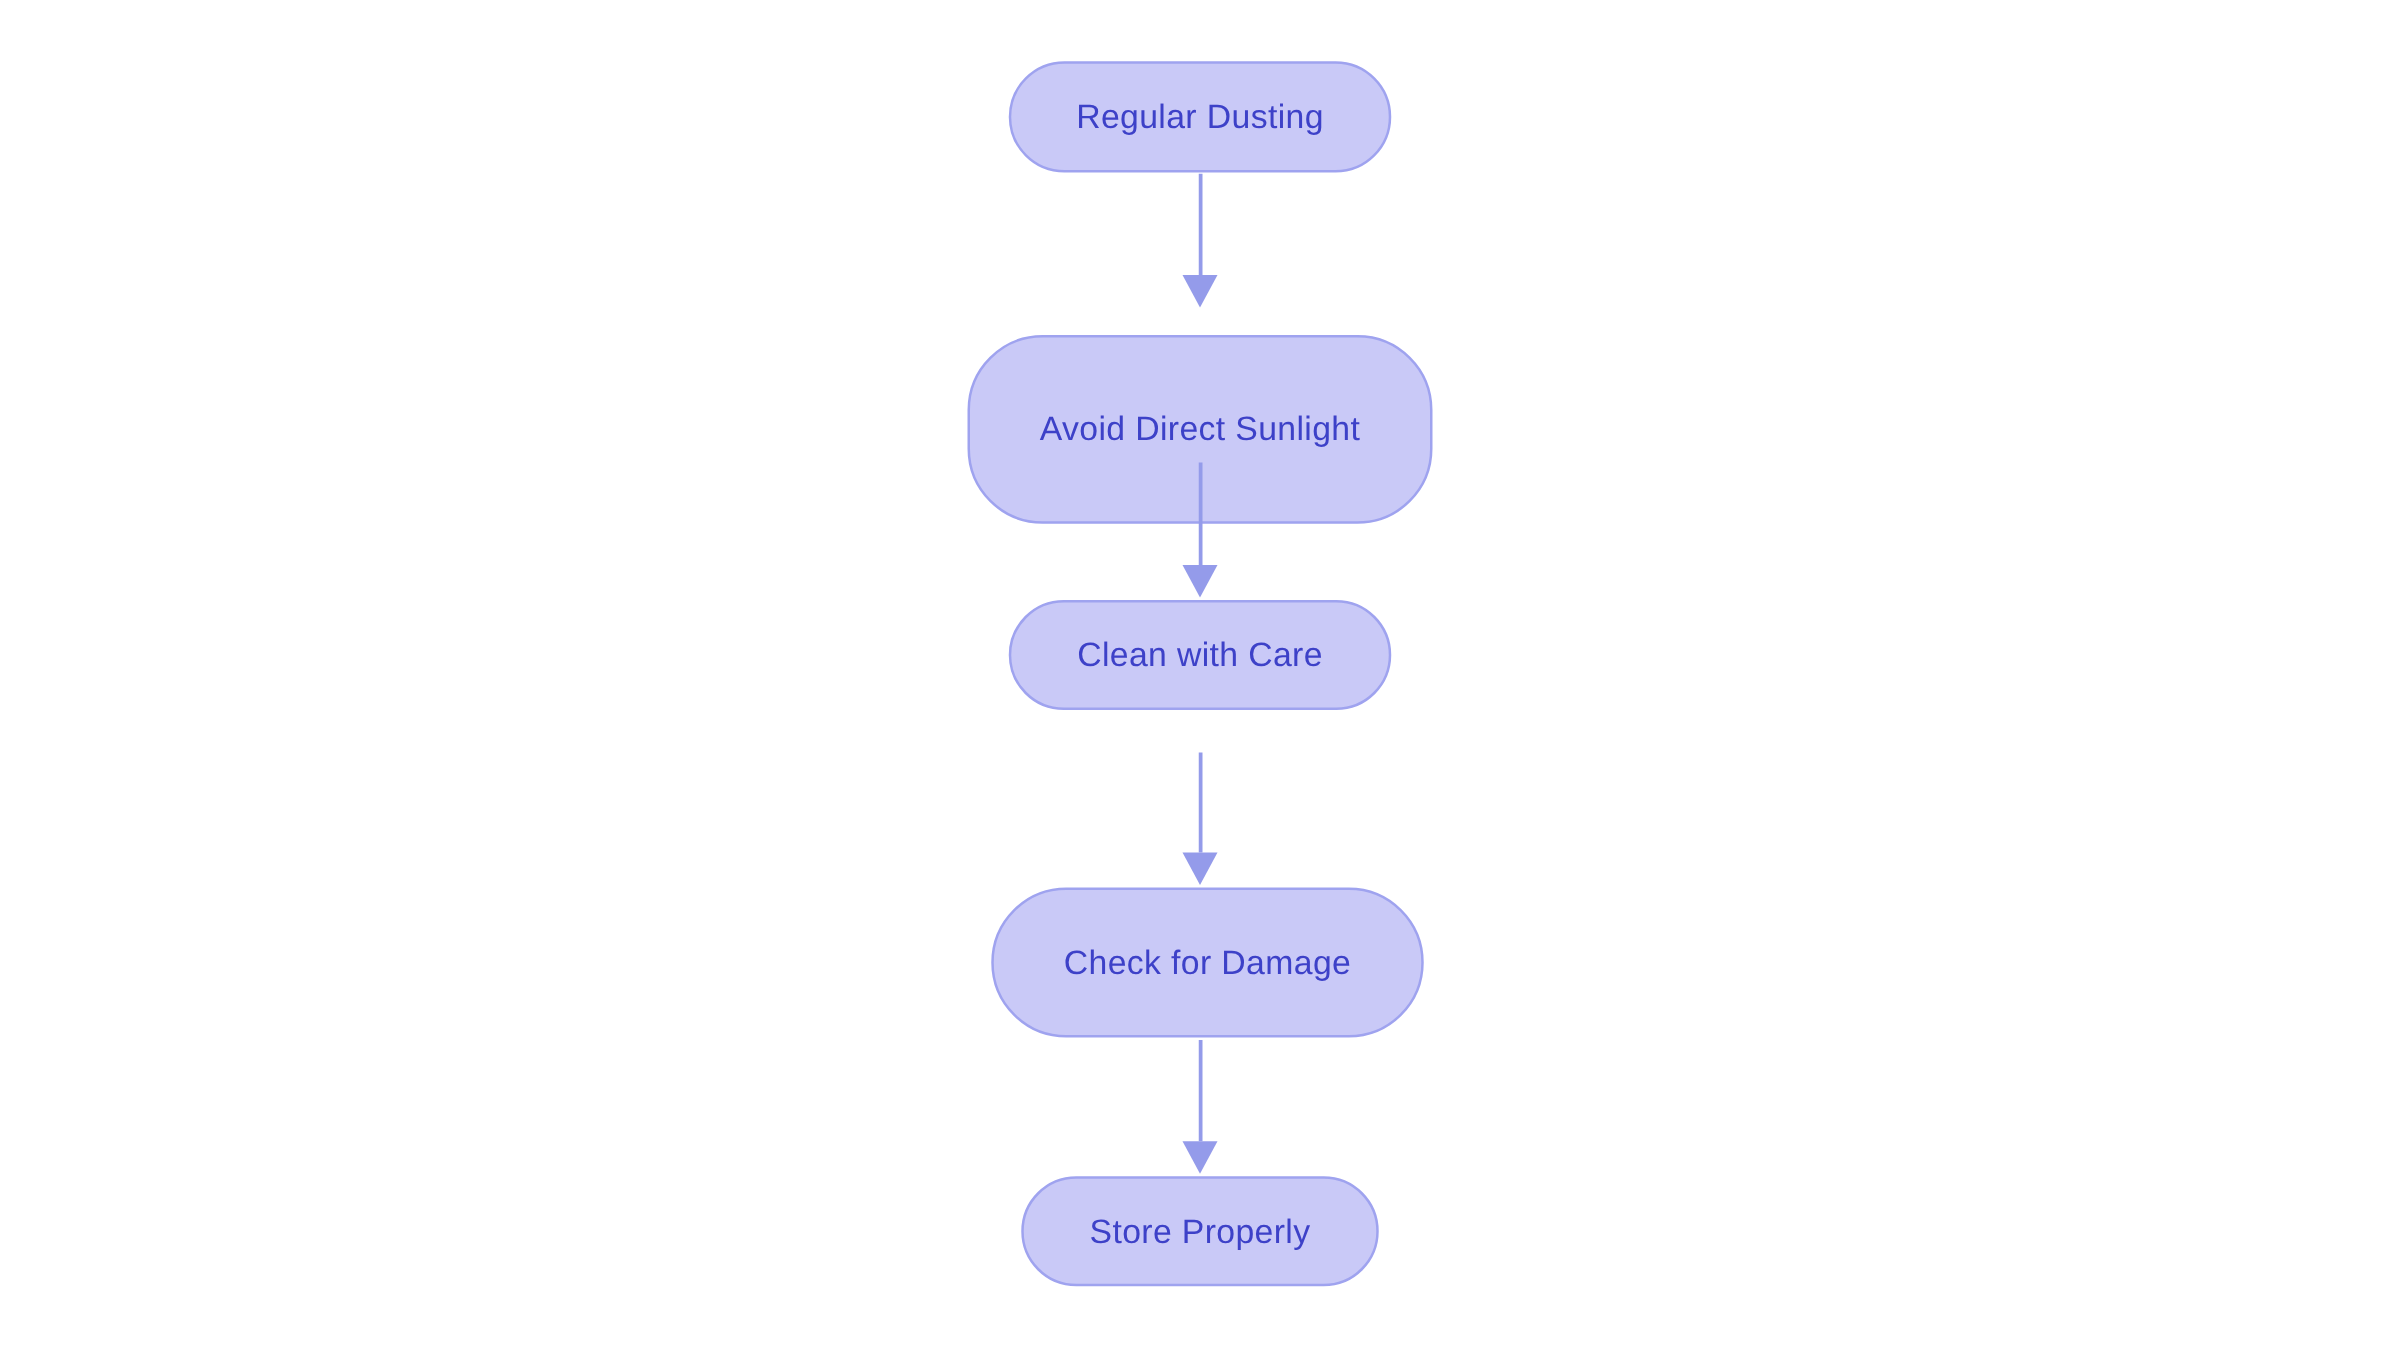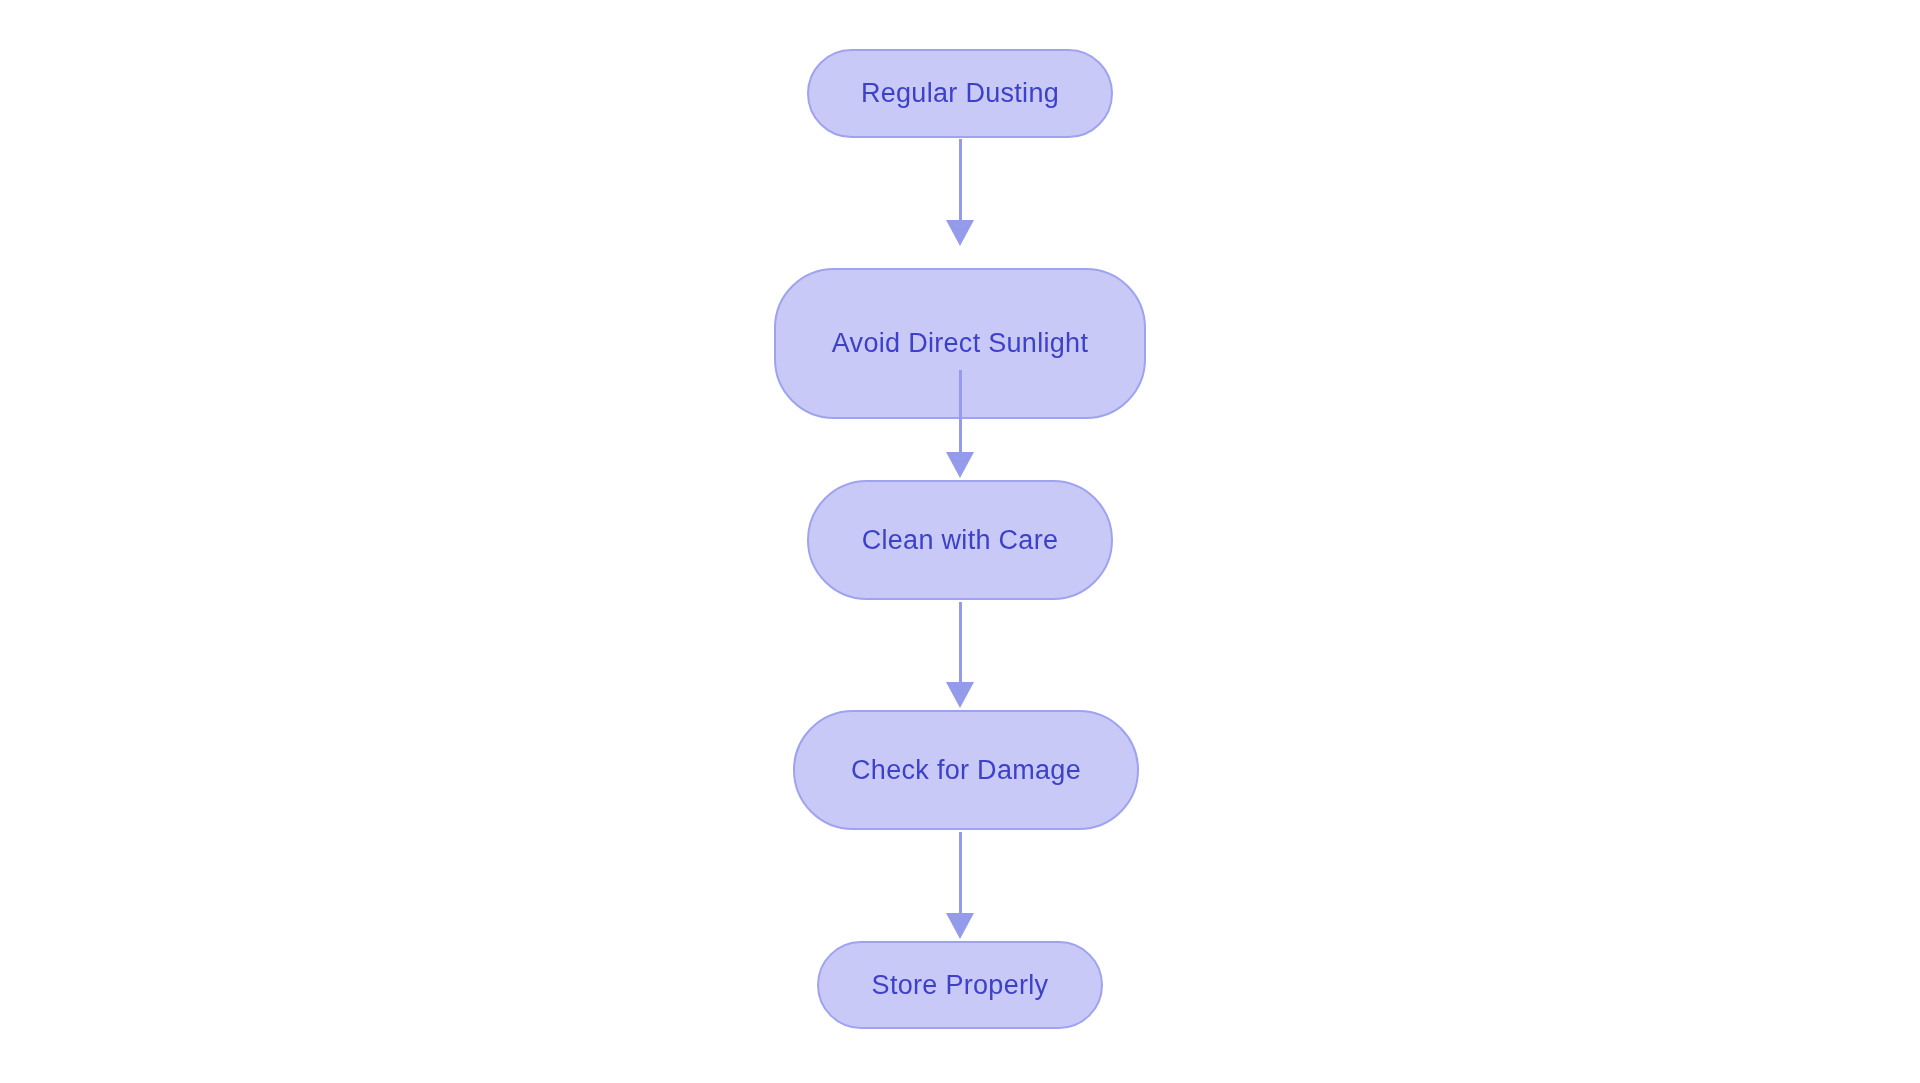--- a/index.html
+++ b/index.html
@@ -30,21 +30,21 @@
   }
   .node-label {
     color: var(--node-text);
     font-size: 27px;
     font-weight: 400;
     letter-spacing: 0.3px;
     white-space: nowrap;
   }
   .node-1 { left: 807px; top: 25px;  width: 306px; height: 89px; margin-top: 24px; }
   .node-2 { left: 774px; top: 248px; width: 372px; height: 151px; margin-top: 20px; }
-  .node-3 { left: 807px; top: 480px; width: 306px; height: 120px; }
+  .node-3 { left: 807px; top: 480px; width: 306px; height: 88px; }
   .node-4 { left: 793px; top: 710px; width: 346px; height: 120px; }
   .node-5 { left: 817px; top: 941px; width: 286px; height: 88px; }
   .arrow {
     position: absolute;
     left: 946px;
     width: 28px;
     display: flex;
     flex-direction: column;
     align-items: center;
   }

